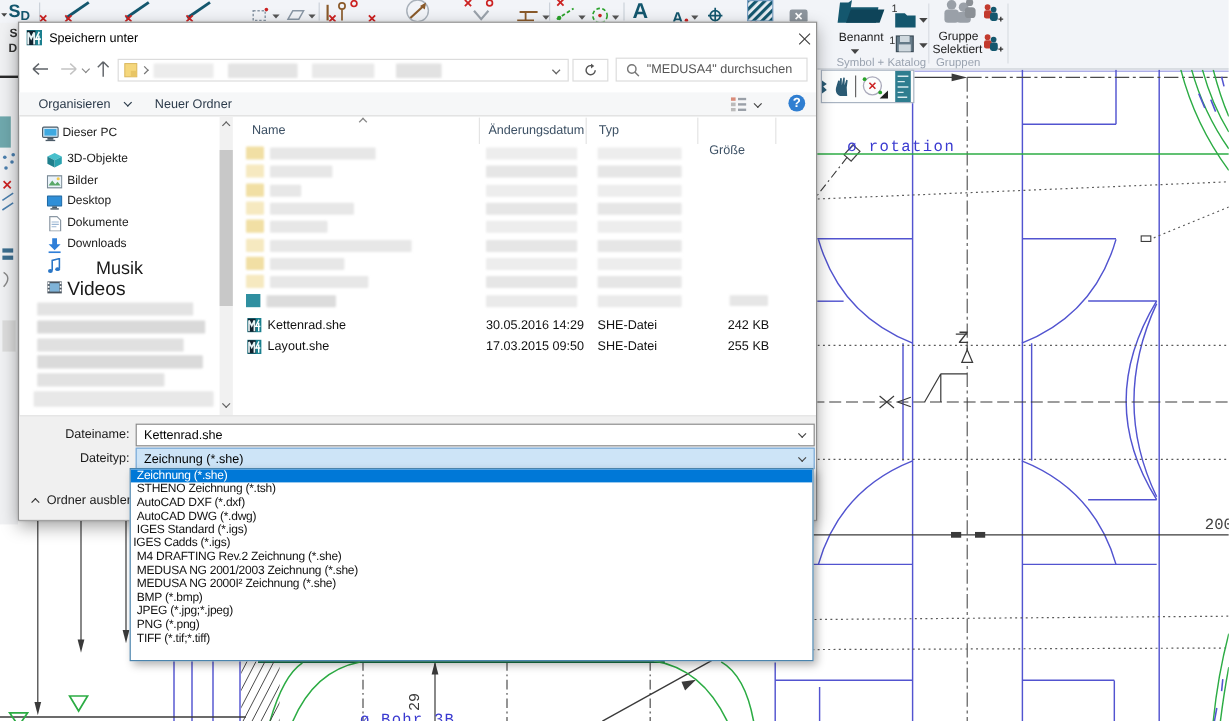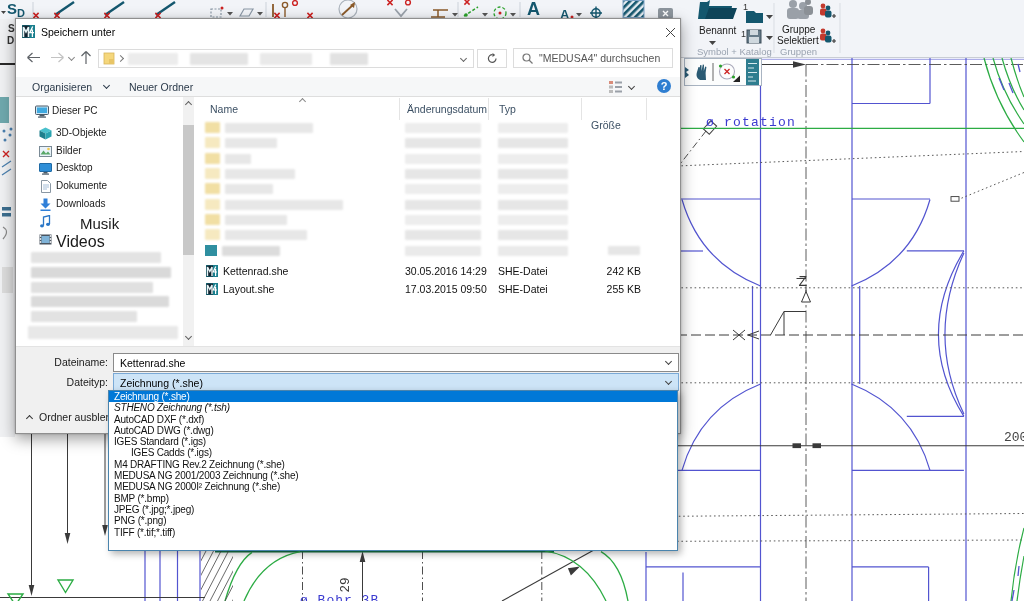--- a/index.html
+++ b/index.html
@@ -445,24 +445,24 @@
       <div class="abs" style="left:97px;top:26px;width:566px;height:18px;background:#cde4f7;border:1px solid #7aa9d6;box-sizing:border-box;">
         <div class="lbl" style="left:6px;top:3px;font-size:10.5px;color:#000;">Zeichnung (*.she)</div>
         <div class="chev dn" style="right:7px;top:5px;border-color:#444;"></div>
       </div>
       <div class="chev up" style="left:11px;top:69px;border-color:#333;"></div>
       <div class="lbl" style="left:23px;top:64px;font-size:10.5px;color:#1a1a1a;">Ordner ausblenden</div>
     </div>
   </div>
 <div class="abs" style="left:108px;top:390px;width:570px;height:160.5px;background:#fff;border:1.5px solid #4a84ad;z-index:20;box-shadow:3px 3px 7px rgba(0,0,0,.3);box-sizing:border-box;overflow:hidden;">
     <div style="height:11.3px;line-height:11.3px;font-size:10px;letter-spacing:-0.2px;padding-left:5px;white-space:nowrap;background:#0078d7;color:#fff;">Zeichnung (*.she)</div>
-    <div style="height:11.3px;line-height:11.3px;font-size:10px;letter-spacing:-0.2px;padding-left:5px;white-space:nowrap;color:#111;font-style:italic;">STHENO Zeichnung (*.tsh)</div>
+    <div style="height:11.3px;line-height:11.3px;font-size:10px;letter-spacing:-0.2px;padding-left:5px;white-space:nowrap;color:#111;">STHENO Zeichnung (*.tsh)</div>
     <div style="height:11.3px;line-height:11.3px;font-size:10px;letter-spacing:-0.2px;padding-left:5px;white-space:nowrap;color:#111;">AutoCAD DXF (*.dxf)</div>
     <div style="height:11.3px;line-height:11.3px;font-size:10px;letter-spacing:-0.2px;padding-left:5px;white-space:nowrap;color:#111;">AutoCAD DWG (*.dwg)</div>
     <div style="height:11.3px;line-height:11.3px;font-size:10px;letter-spacing:-0.2px;padding-left:5px;white-space:nowrap;color:#111;">IGES Standard (*.igs)</div>
-    <div style="height:11.3px;line-height:11.3px;font-size:10px;letter-spacing:-0.2px;padding-left:22px;white-space:nowrap;color:#111;">IGES Cadds (*.igs)</div>
+    <div style="height:11.3px;line-height:11.3px;font-size:10px;letter-spacing:-0.2px;padding-left:2px;white-space:nowrap;color:#111;">IGES Cadds (*.igs)</div>
     <div style="height:11.3px;line-height:11.3px;font-size:10px;letter-spacing:-0.2px;padding-left:5px;white-space:nowrap;color:#111;">M4 DRAFTING Rev.2 Zeichnung (*.she)</div>
     <div style="height:11.3px;line-height:11.3px;font-size:10px;letter-spacing:-0.2px;padding-left:5px;white-space:nowrap;color:#111;">MEDUSA NG 2001/2003 Zeichnung (*.she)</div>
     <div style="height:11.3px;line-height:11.3px;font-size:10px;letter-spacing:-0.2px;padding-left:5px;white-space:nowrap;color:#111;">MEDUSA NG 2000I² Zeichnung (*.she)</div>
     <div style="height:11.3px;line-height:11.3px;font-size:10px;letter-spacing:-0.2px;padding-left:5px;white-space:nowrap;color:#111;">BMP (*.bmp)</div>
     <div style="height:11.3px;line-height:11.3px;font-size:10px;letter-spacing:-0.2px;padding-left:5px;white-space:nowrap;color:#111;">JPEG (*.jpg;*.jpeg)</div>
     <div style="height:11.3px;line-height:11.3px;font-size:10px;letter-spacing:-0.2px;padding-left:5px;white-space:nowrap;color:#111;">PNG (*.png)</div>
     <div style="height:11.3px;line-height:11.3px;font-size:10px;letter-spacing:-0.2px;padding-left:5px;white-space:nowrap;color:#111;">TIFF (*.tif;*.tiff)</div>
   </div>
 </body></html>

